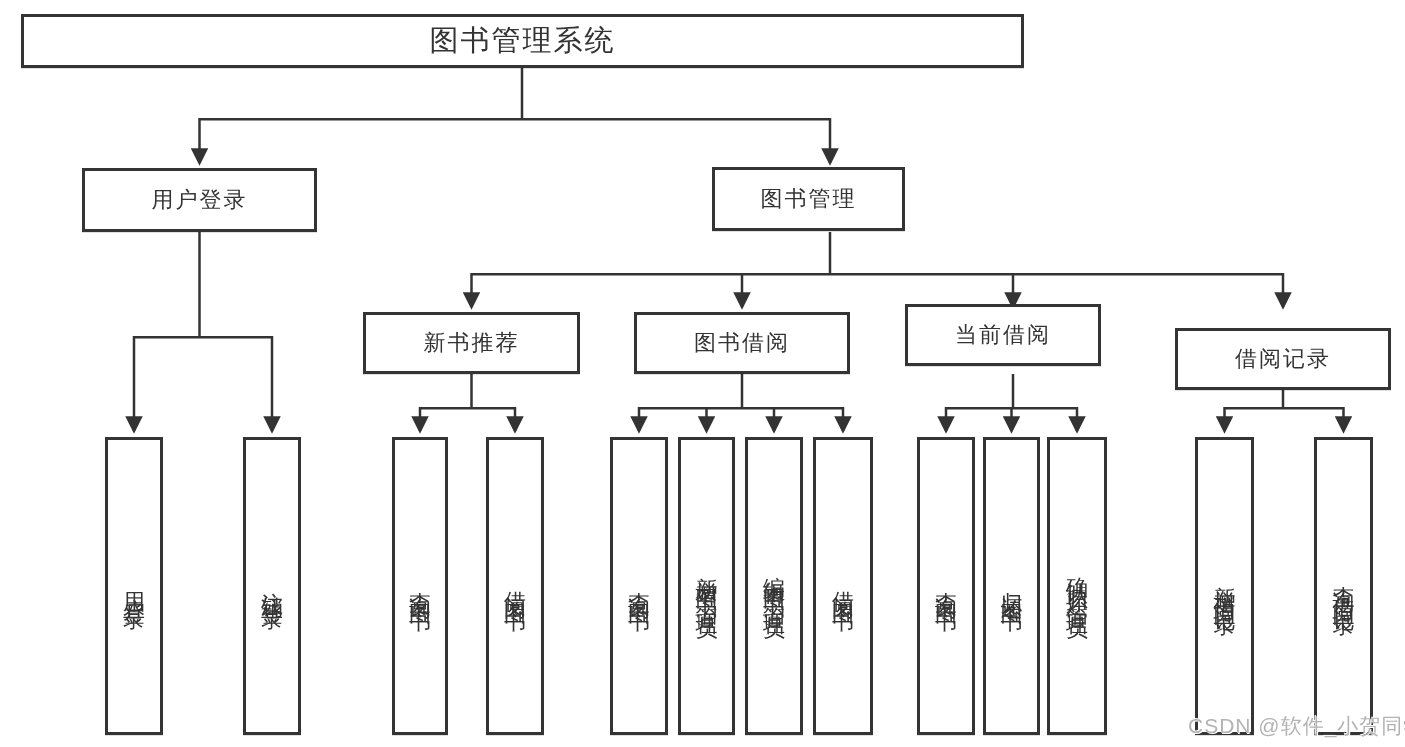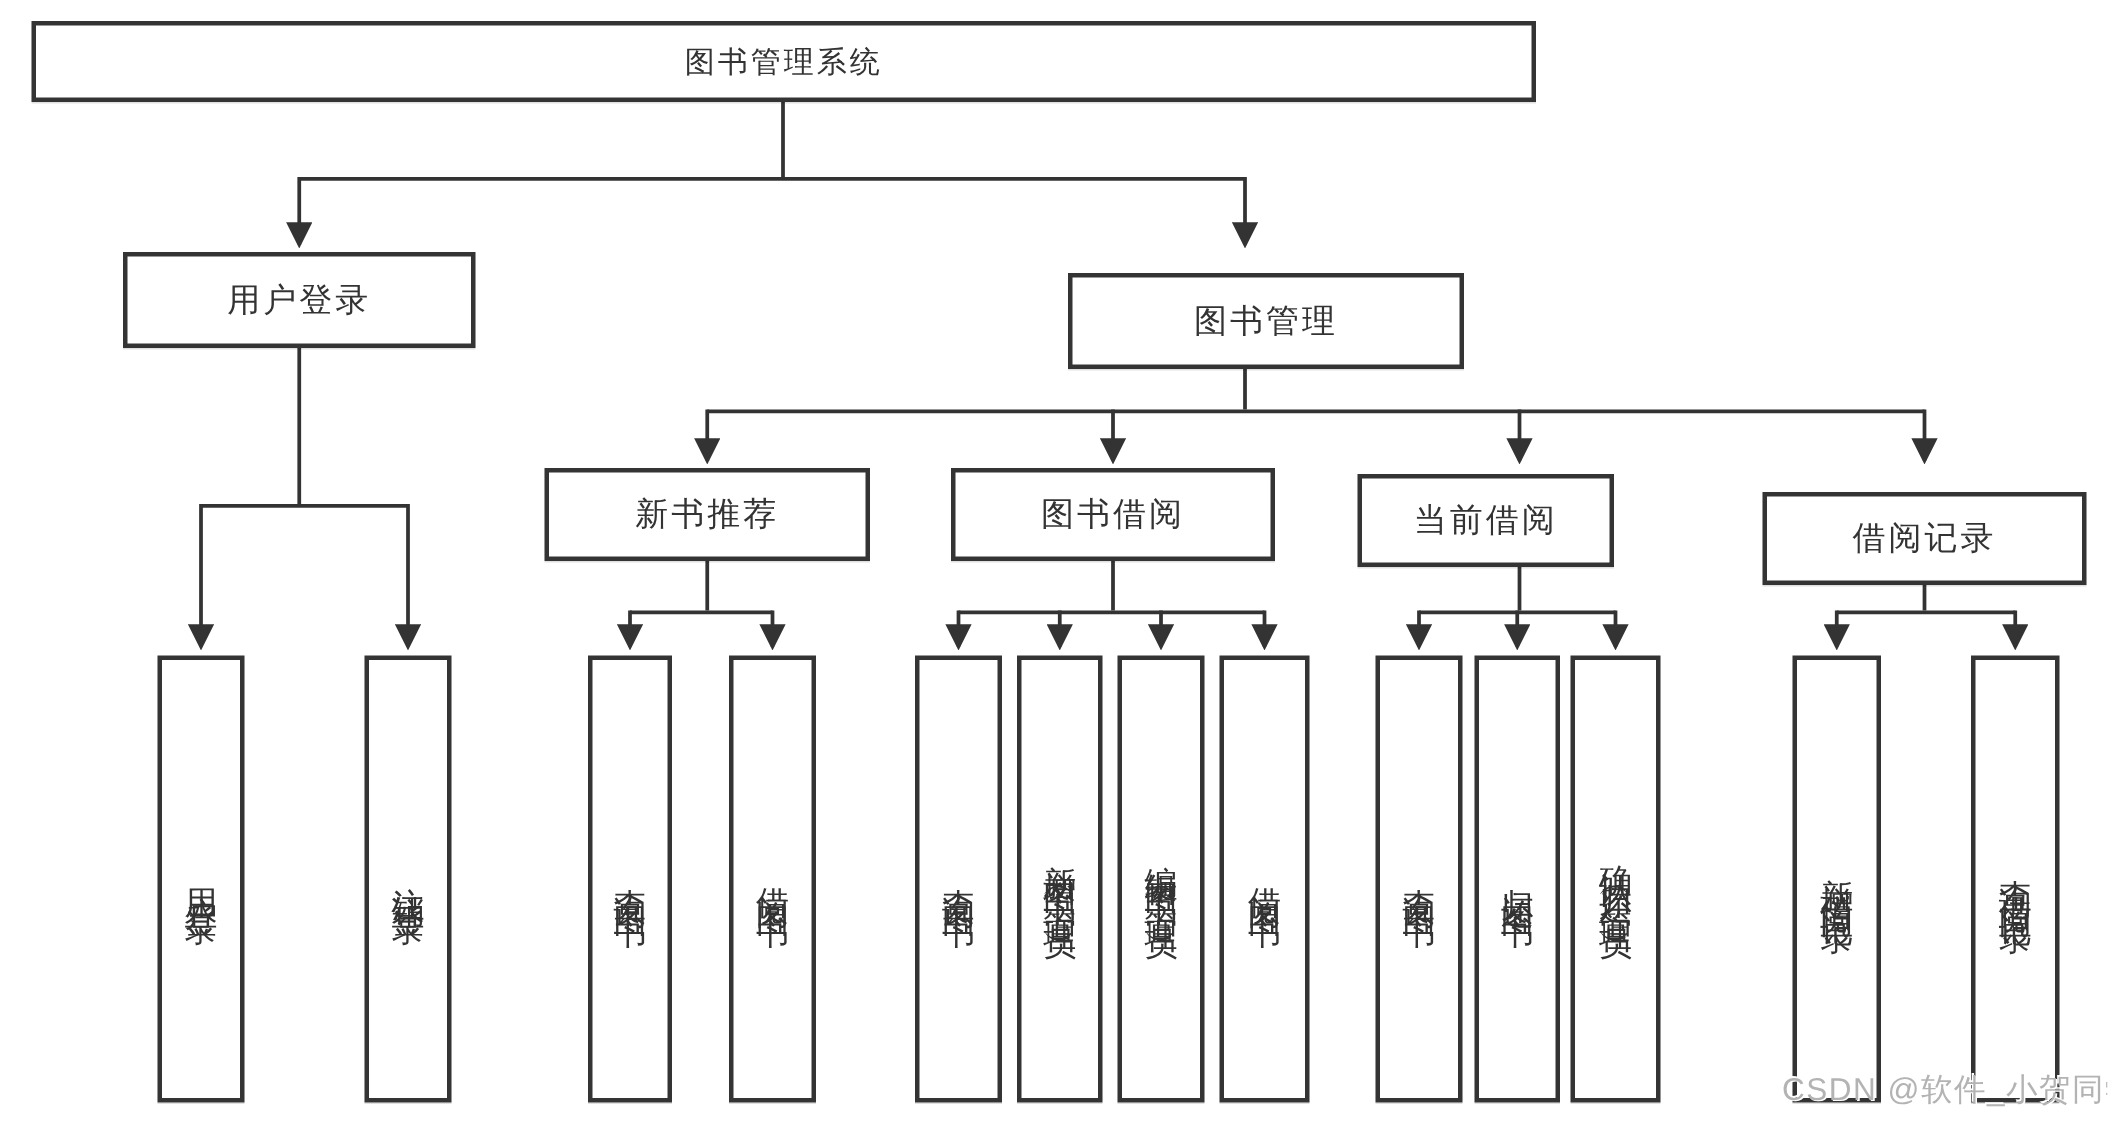--- a/index.html
+++ b/index.html
@@ -18,21 +18,21 @@
     border:3px solid #343434;
     color:#333333;
     display:flex;
     align-items:center;
     justify-content:center;
     font-size:22px;
     letter-spacing:2px;
     z-index:2;
     box-shadow:0 1px 0 rgba(0,0,0,0.12);
   }
-  .node.root{font-size:20px;}
+  .node.root{font-size:29px;}
   .node.v{
     writing-mode:vertical-rl;
     text-orientation:mixed;
     letter-spacing:6px;
     font-size:22px;
     line-height:1;
     padding:4px 0;
   }
   #watermark{
     position:absolute;
@@ -91,25 +91,25 @@
       <path d="M1011.5 407 V431"></path>
       <path d="M1077 407 V431"></path>
       <path d="M1224.5 407 V431"></path>
       <path d="M1343.5 407 V431"></path>
     </g>
   </svg>
 
   <div class="node root" style="left:21px;top:14px;width:1003px;height:54px">图书管理系统</div>
 
   <div class="node" style="left:82px;top:168px;width:235px;height:64px">用户登录</div>
-  <div class="node" style="left:712px;top:182px;width:264px;height:64px">图书管理</div>
+  <div class="node" style="left:712px;top:167px;width:193px;height:64px">图书管理</div>
 
   <div class="node" style="left:363px;top:312px;width:217px;height:62px">新书推荐</div>
   <div class="node" style="left:634px;top:312px;width:216px;height:62px">图书借阅</div>
-  <div class="node" style="left:905px;top:316px;width:171px;height:62px">当前借阅</div>
+  <div class="node" style="left:905px;top:304px;width:196px;height:62px">当前借阅</div>
   <div class="node" style="left:1175px;top:328px;width:216px;height:62px">借阅记录</div>
 
   <div class="node v" style="left:105px;top:437px;width:58px;height:298px">用户登录</div>
   <div class="node v" style="left:243px;top:437px;width:58px;height:298px">注销登录</div>
 
   <div class="node v" style="left:392px;top:437px;width:56px;height:298px">查询图书</div>
   <div class="node v" style="left:486px;top:437px;width:58px;height:298px">借阅图书</div>
 
   <div class="node v" style="left:610px;top:437px;width:58px;height:298px">查询图书</div>
   <div class="node v" style="left:678px;top:437px;width:57px;height:298px">新增图书（管理员）</div>

